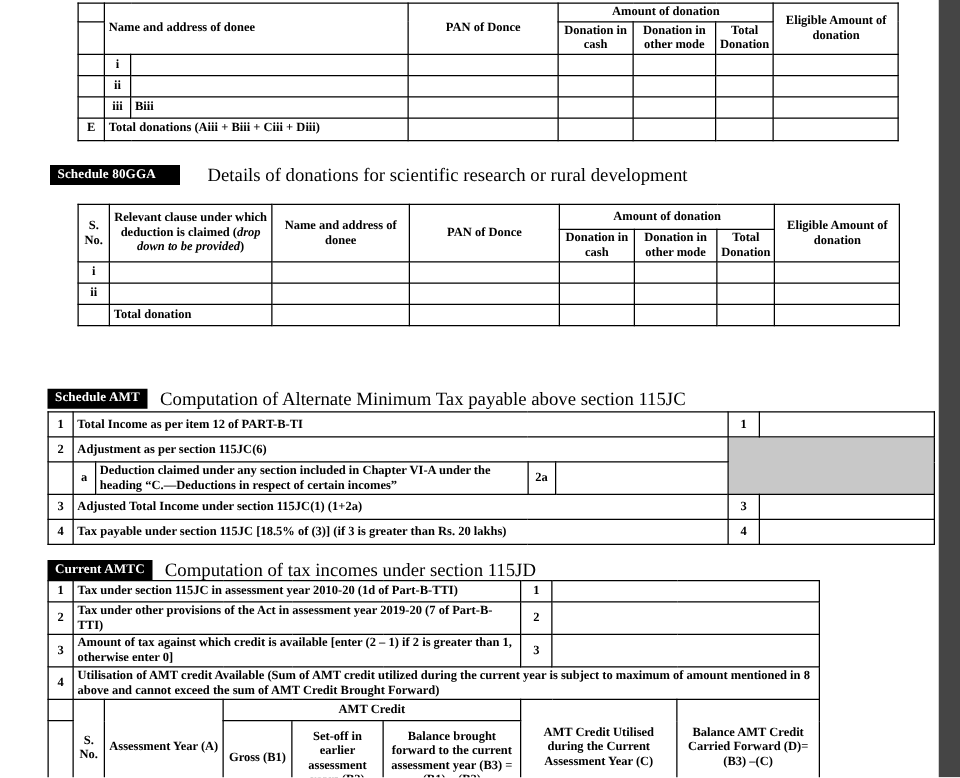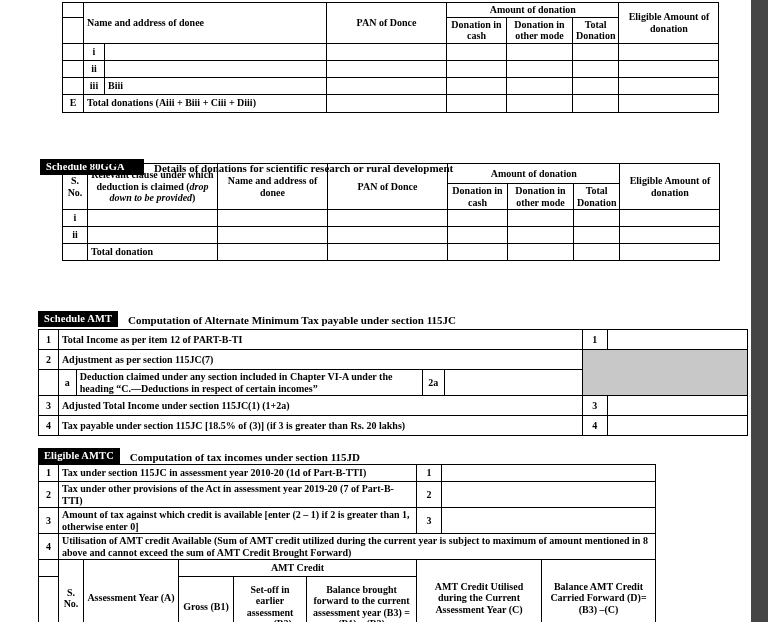--- a/index.html
+++ b/index.html
@@ -53,22 +53,22 @@
     font-weight: bold;
     font-size: 10.5px;
     line-height: 13px;
     padding: 1px 6px 2px 6px;
     white-space: nowrap;
     display: inline-block;
     letter-spacing: .1px;
   }
   .sched-badge.wide { min-width: 104px; }
   .sched-desc {
-    font-weight: bold;
-    font-size: 11px;
+    font-weight: normal;
+    font-size: 15px;
     line-height: 13px;
     margin-left: 10px;
     white-space: nowrap;
   }
 
   
   table.frm {
     border-collapse: collapse;
     table-layout: fixed;
     font-size: 10px;
@@ -164,21 +164,21 @@
             <td></td>
             <td></td>
             <td></td>
             <td></td>
             <td></td>
           </tr>
         </tbody>
       </table>
     </div>
 
-    <div class="blk sched-line" style="left:40px; top:159px;">
+    <div class="blk sched-line" style="left:40px; top:132px;gap:12px;">
       <span class="sched-badge wide">Schedule 80GGA</span>
       <span class="sched-desc">Details of donations for scientific research or rural development</span>
     </div>
 
     <div class="blk" style="left:62px; top:163px;">
       <table class="frm">
         <colgroup>
           <col style="width:25px">
             <col style="width:130px">
             <col style="width:110px">
@@ -232,21 +232,21 @@
             <td></td>
             <td></td>
             <td></td>
           </tr>
         </tbody>
       </table>
     </div>
 
     <div class="blk sched-line" style="left:38px; top:311px;">
       <span class="sched-badge">Schedule AMT</span>
-      <span class="sched-desc">Computation of Alternate Minimum  Tax payable under section 115JC</span>
+      <span class="sched-desc">Computation of Alternate Minimum  Tax payable above section 115JC</span>
     </div>
 
     <div class="blk" style="left:38px; top:329px;">
       <table class="frm">
         <colgroup>
           <col style="width:20px">
             <col style="width:18px">
             <col style="width:350px">
           <col style="width:22px">
             <col style="width:140px">
@@ -255,21 +255,21 @@
         </colgroup>
         <tbody>
           <tr>
             <td class="c" style="height:20px">1</td>
             <td class="l" colspan="4">Total Income as per item 12 of PART-B-TI</td>
             <td class="c">1</td>
             <td></td>
           </tr>
           <tr>
             <td class="c" style="height:20px">2</td>
-            <td class="l" colspan="4">Adjustment as per section 115JC(7)</td>
+            <td class="l" colspan="4">Adjustment as per section 115JC(6)</td>
             <td class="shade" colspan="2" rowspan="2"></td>
           </tr>
           <tr>
             <td></td>
             <td class="c" style="height:26px">a</td>
             <td class="l">Deduction claimed under any section included in Chapter  VI-A under the heading “C.—Deductions in respect of certain incomes”</td>
             <td class="c">2a</td>
             <td></td>
           </tr>
           <tr>
@@ -282,21 +282,21 @@
             <td class="c" style="height:20px">4</td>
             <td class="l" colspan="4">Tax payable under section 115JC  [18.5% of (3)] (if 3 is greater than Rs. 20 lakhs)</td>
             <td class="c">4</td>
             <td></td>
           </tr>
         </tbody>
       </table>
     </div>
 
     <div class="blk sched-line" style="left:38px; top:448px;">
-      <span class="sched-badge">Eligible AMTC</span>
+      <span class="sched-badge">Current AMTC</span>
       <span class="sched-desc">Computation of tax incomes under section 115JD</span>
     </div>
 
     <div class="blk" style="left:38px; top:464px;">
       <table class="frm">
         <colgroup>
           <col style="width:20px">
             <col style="width:25px">
             <col style="width:95px">
           <col style="width:55px">

